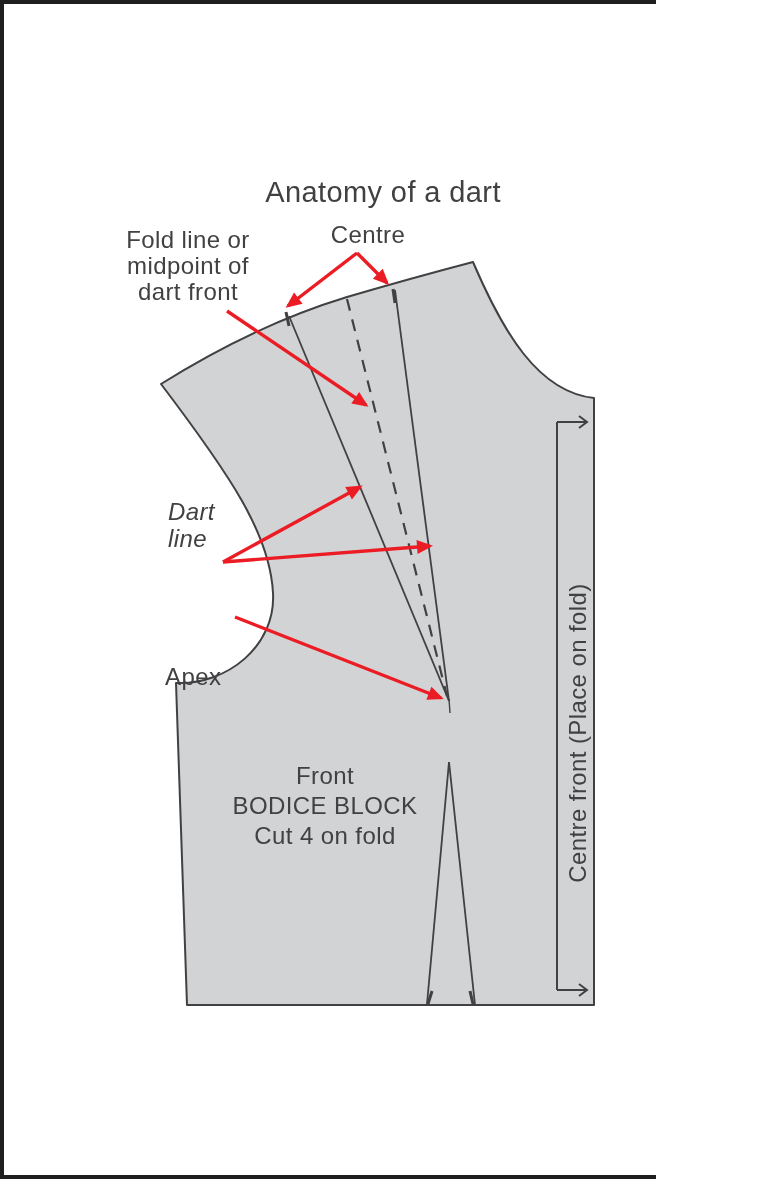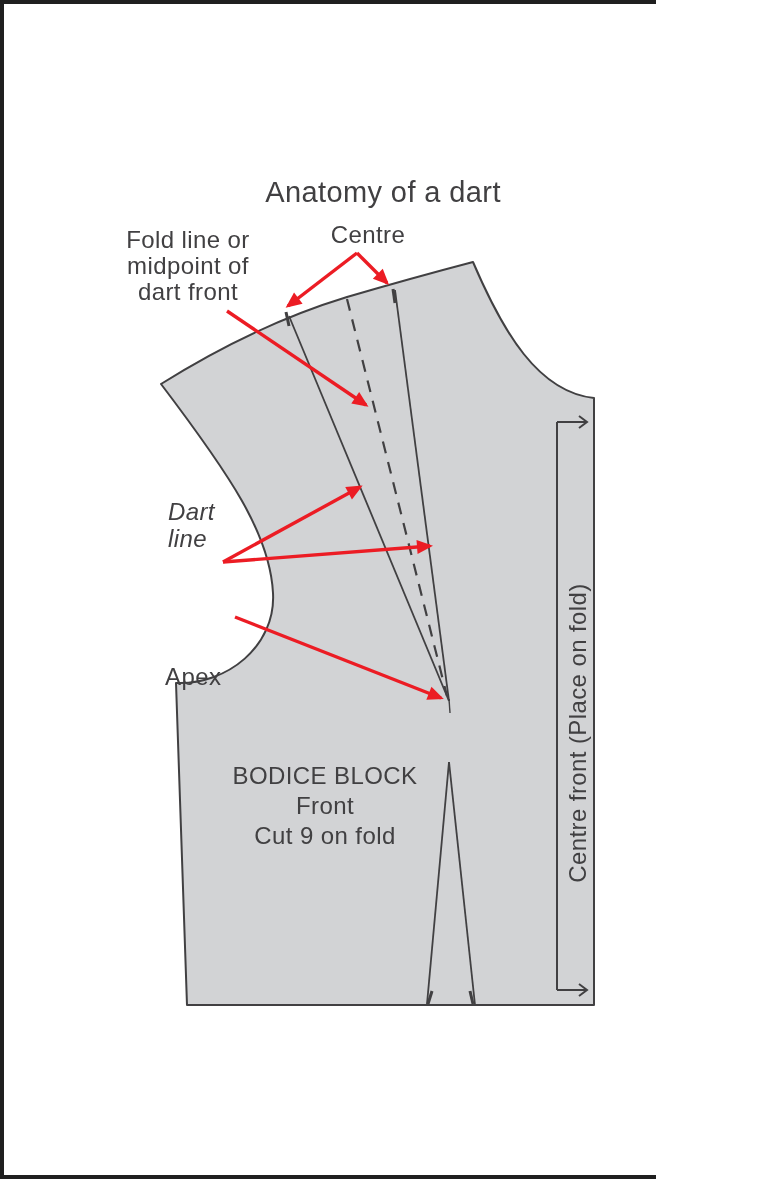--- a/index.html
+++ b/index.html
@@ -103,20 +103,20 @@
   </div>
 
   <div class="label" style="left: 168px; top: 498px; line-height: 27px; font-style: italic;">
     <div>Dart</div>
     <div>line</div>
   </div>
 
   <div class="label" style="left: 165px; top: 620px; margin-top: 44px;">Apex</div>
 
   <div class="label bodice-label center" style="left: 325px; top: 761px;">
+    <div>Front</div>
     <div>BODICE BLOCK</div>
-    <div>Front</div>
-    <div>Cut 9 on fold</div>
+    <div>Cut 4 on fold</div>
   </div>
 
   <div class="label cf-label" style="left: 578px; top: 733px;">Centre front (Place on fold)</div>
 
 </div>
 
 </body></html>

